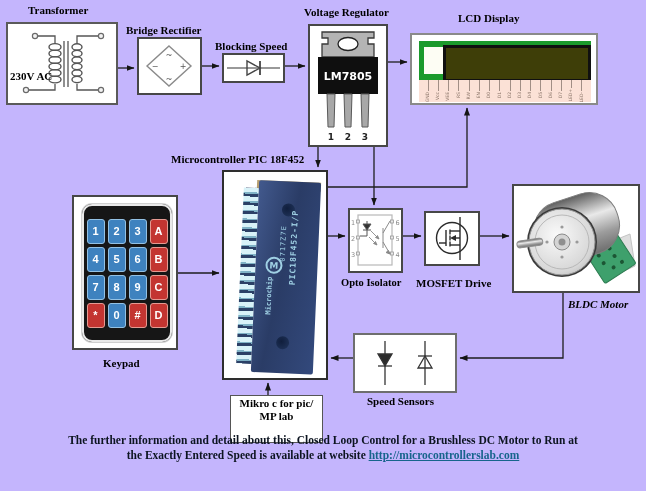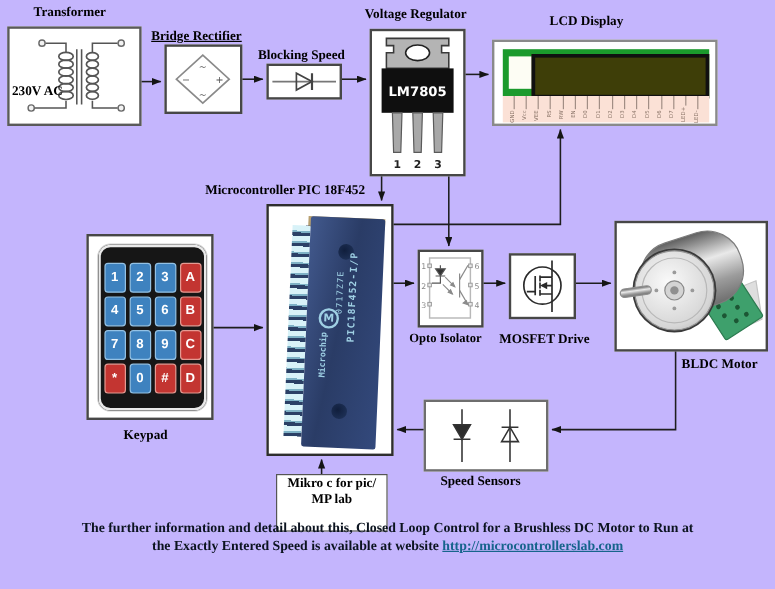--- a/index.html
+++ b/index.html
@@ -55,29 +55,29 @@
   .footer{position:absolute;left:0;right:0;top:433px;text-align:center;z-index:7;
           font-weight:bold;font-size:11.5px;line-height:15px;color:#0c1420;}
   .footer a{color:#17648c;text-decoration:underline;cursor:pointer;}
 </style>
 </head>
 <body>
 
 <div class="canvas">
 
   <div class="lbl" style="left:28px;top:4px;">Transformer</div>
-  <div class="lbl" style="left:126px;top:24px;text-decoration:underline;">Bridge Rectifier</div>
+  <div class="lbl" style="left:126px;top:24px;">Bridge Rectifier</div>
   <div class="lbl" style="left:215px;top:40px;">Blocking Speed</div>
   <div class="lbl" style="left:304px;top:6px;">Voltage Regulator</div>
   <div class="lbl" style="left:458px;top:12px;">LCD Display</div>
   <div class="lbl" style="left:171px;top:153px;">Microcontroller PIC 18F452</div>
   <div class="lbl" style="left:103px;top:357px;">Keypad</div>
   <div class="lbl" style="left:341px;top:277px;font-size:10.5px;">Opto Isolator</div>
   <div class="lbl" style="left:416px;top:277px;">MOSFET Drive</div>
-  <div class="lbl" style="left:568px;top:298px;">BLDC Motor</div>
+  <div class="lbl" style="left:568px;top:298px;font-style:italic;">BLDC Motor</div>
   <div class="lbl" style="left:367px;top:395px;">Speed Sensors</div>
 
   <div class="box" style="left:6px;top:22px;width:112px;height:83px;border-color:#5a5a5a;">
     <svg class="compsvg" width="108" height="79" viewBox="0 0 108 79">
       <g stroke="#6a6a6a" fill="#f2f2f2" stroke-width="1.2">
         <circle cx="27" cy="12" r="2.6"></circle>
           <circle cx="18" cy="66" r="2.6"></circle>
         <circle cx="93" cy="12" r="2.6"></circle>
           <circle cx="93" cy="66" r="2.6"></circle>
       </g>

